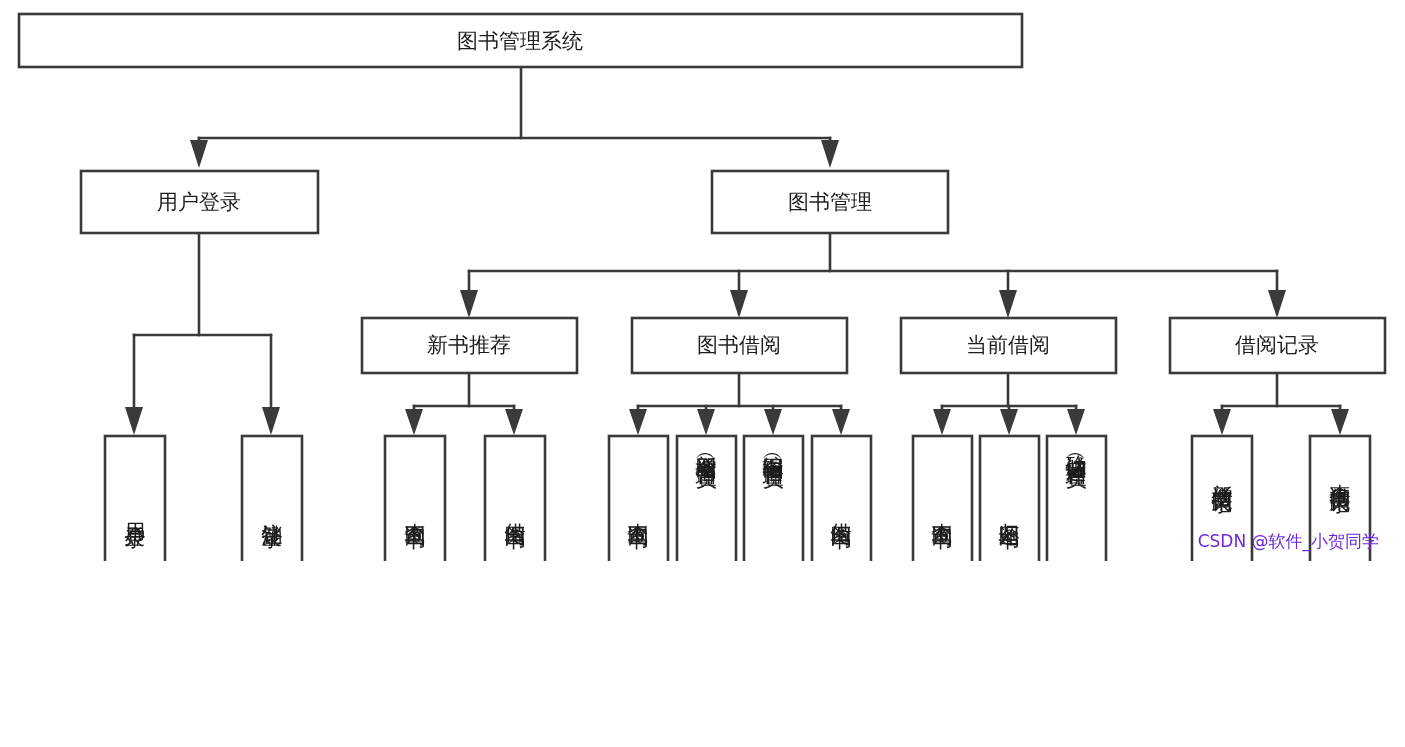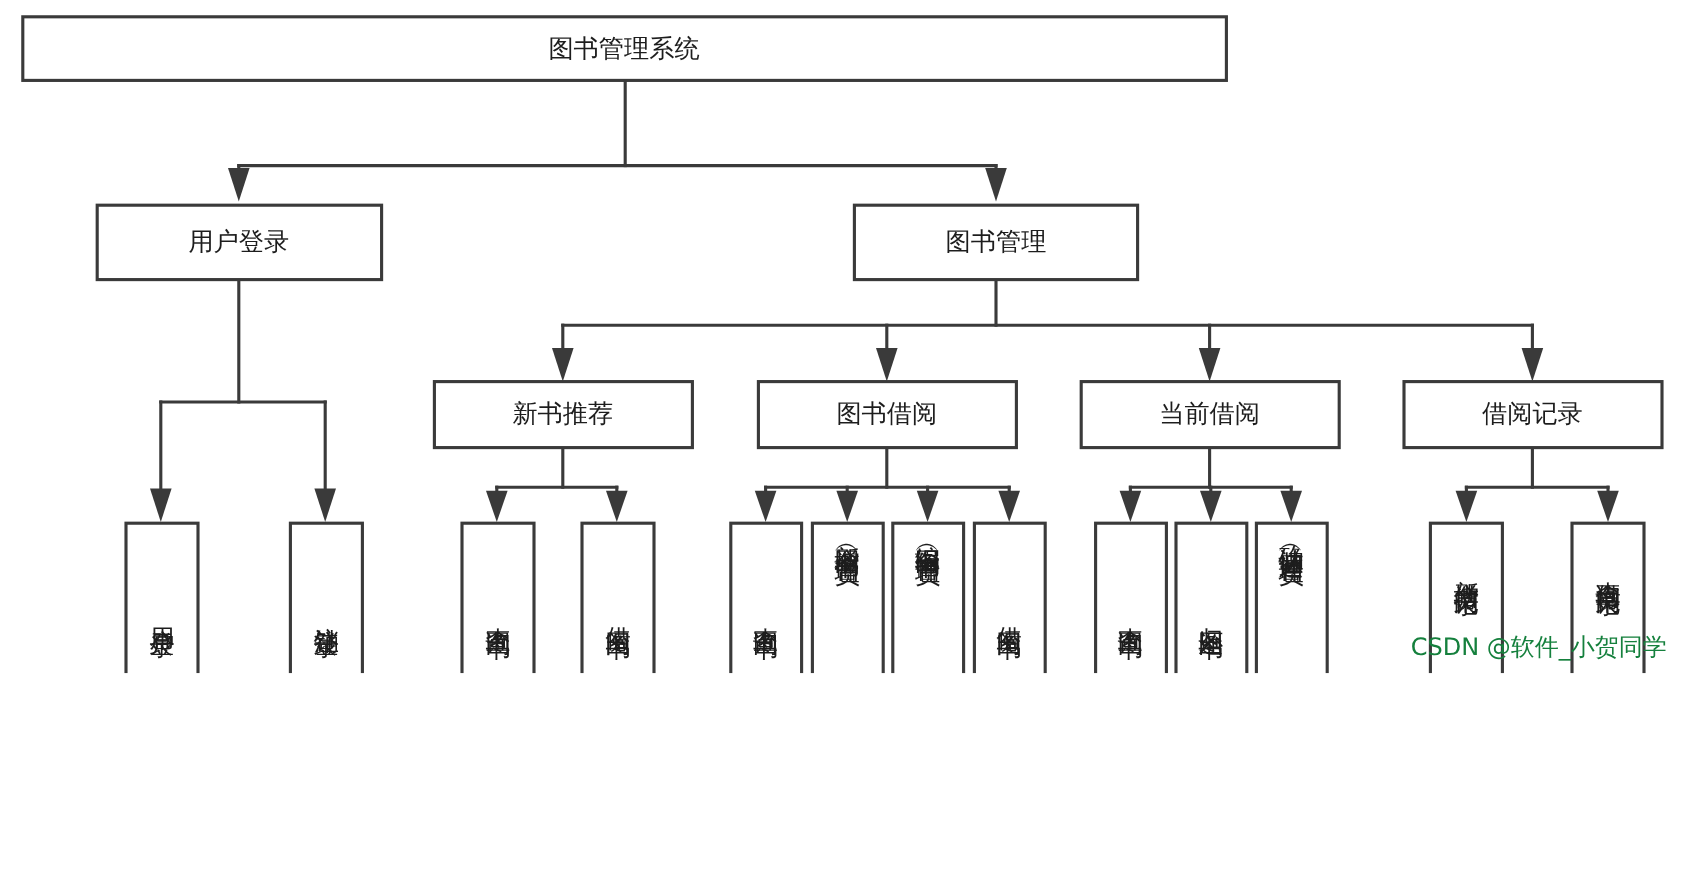--- a/index.html
+++ b/index.html
@@ -51,25 +51,25 @@
     fill: #1d1d1d;
     font-family: "DejaVu Sans", "Liberation Sans", sans-serif;
     font-size: 21px;
     writing-mode: vertical-rl;
     text-orientation: upright;
     text-anchor: middle;
     letter-spacing: 2px;
   }
   .watermark {
     position: absolute;
-    right: 16px;
+    right: 26px;
     bottom: 8px;
     font-family: "DejaVu Sans", "Liberation Sans", sans-serif;
-    font-size: 20px;
-    color: #15803d;
+    font-size: 17px;
+    color: #6d28d9;
     white-space: nowrap;
     pointer-events: none;
   }
 </style>
 </head>
 <body>
 
 <div id="diagram-root">
 
   <svg id="tree-svg" viewBox="0 0 1405 747">

